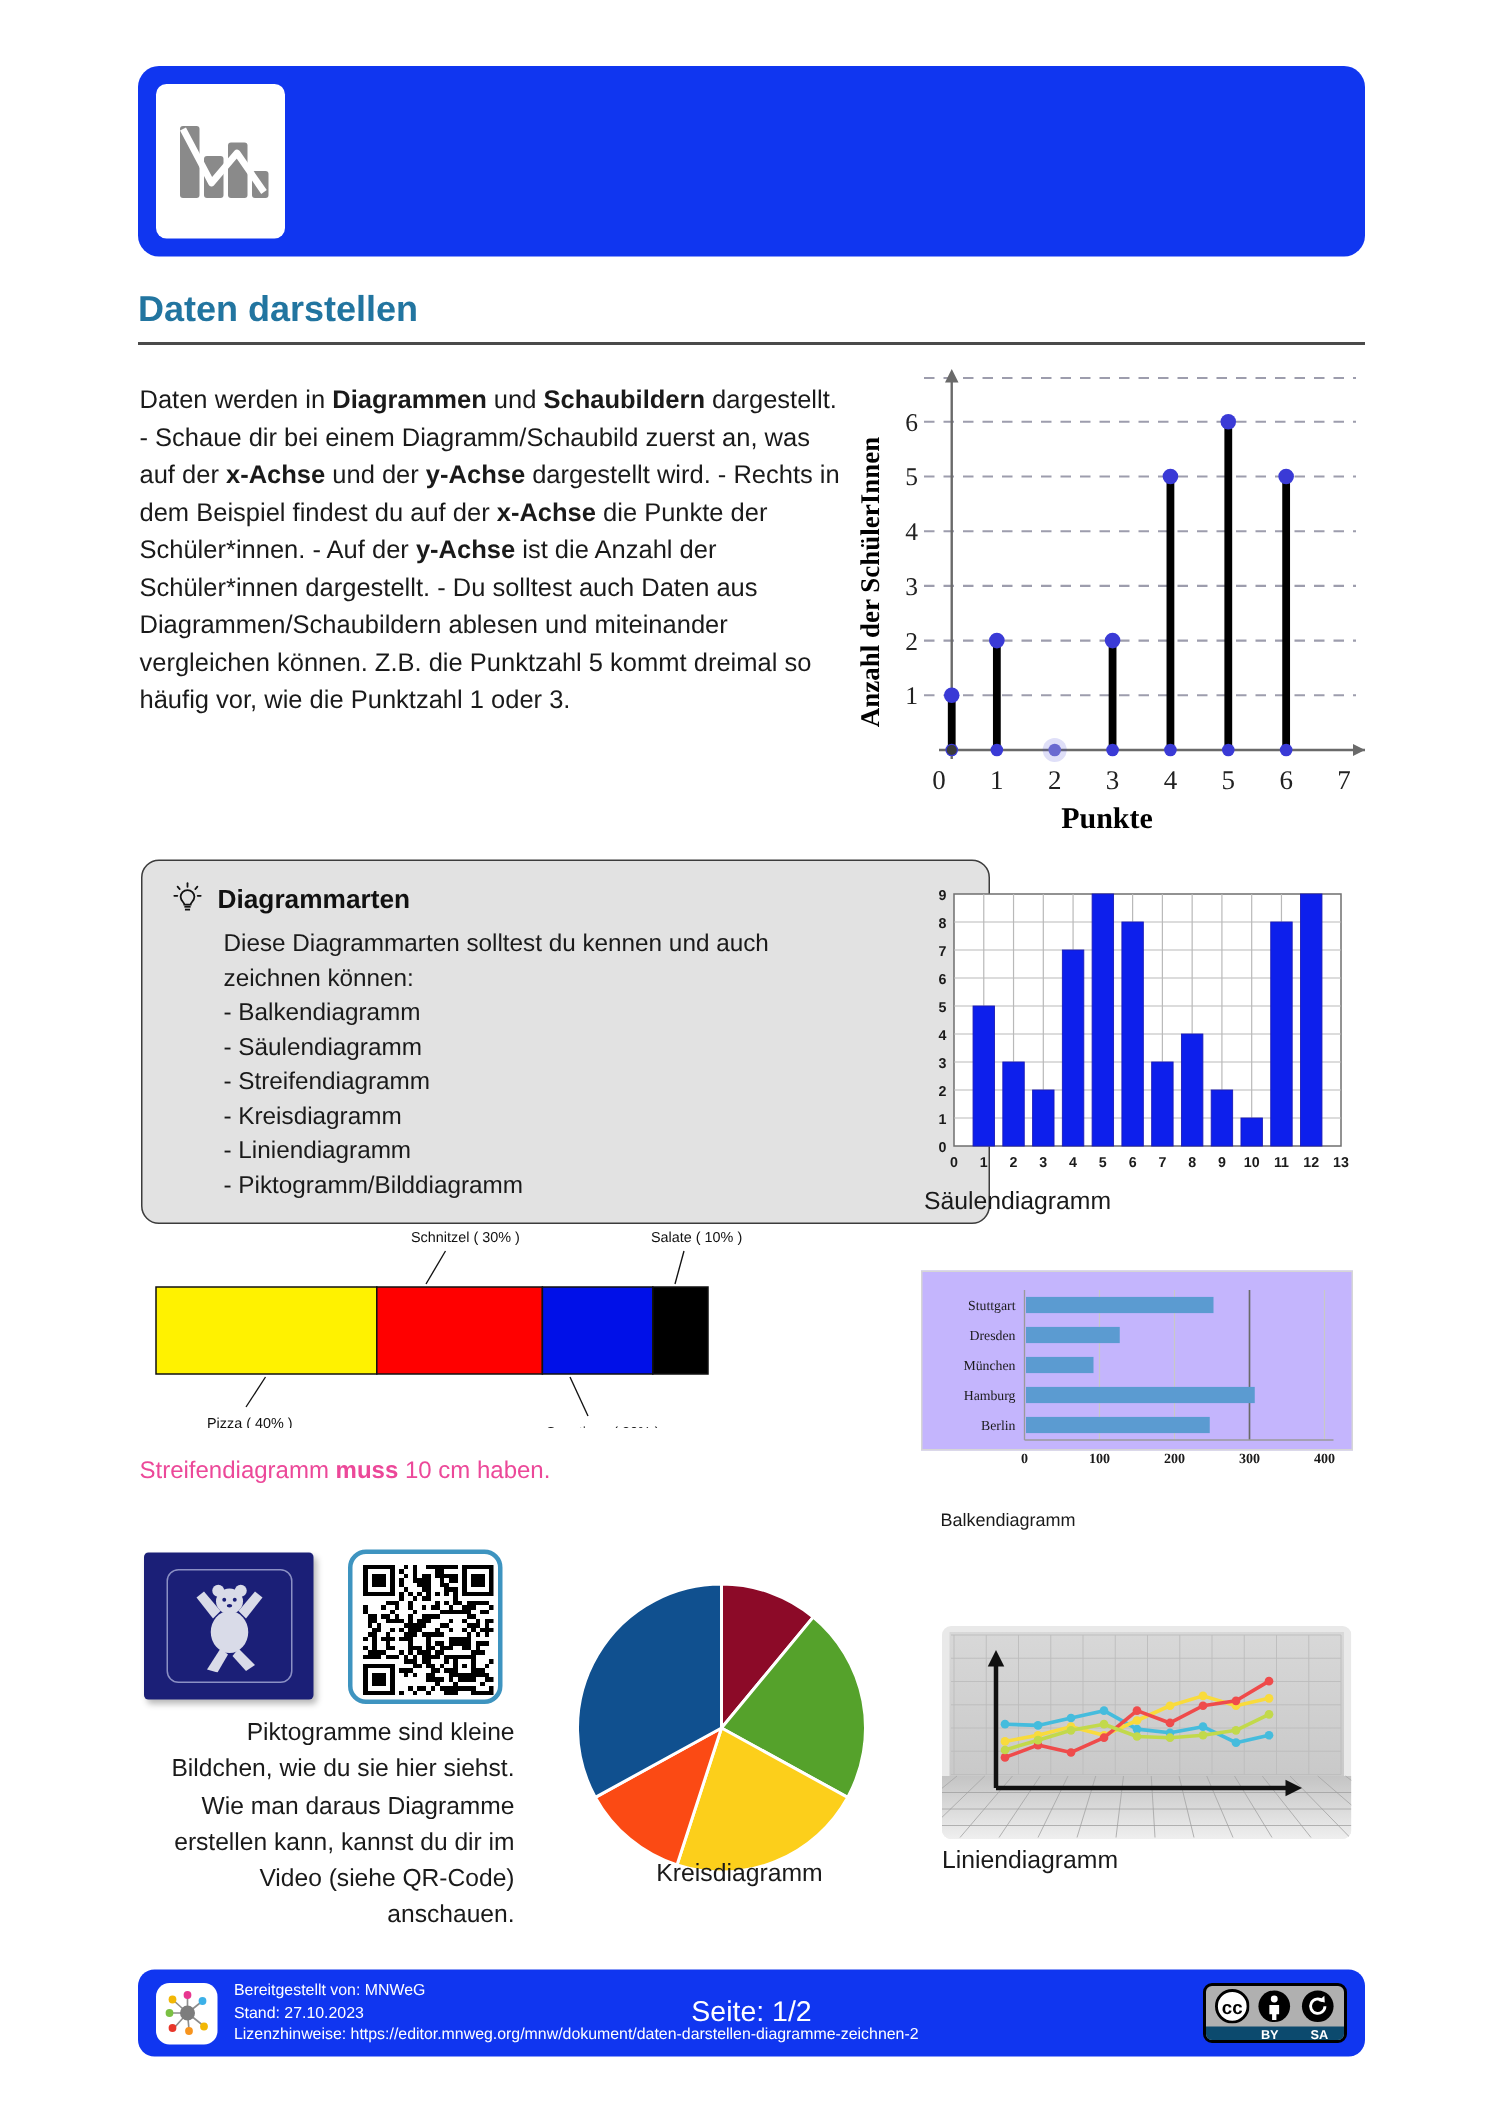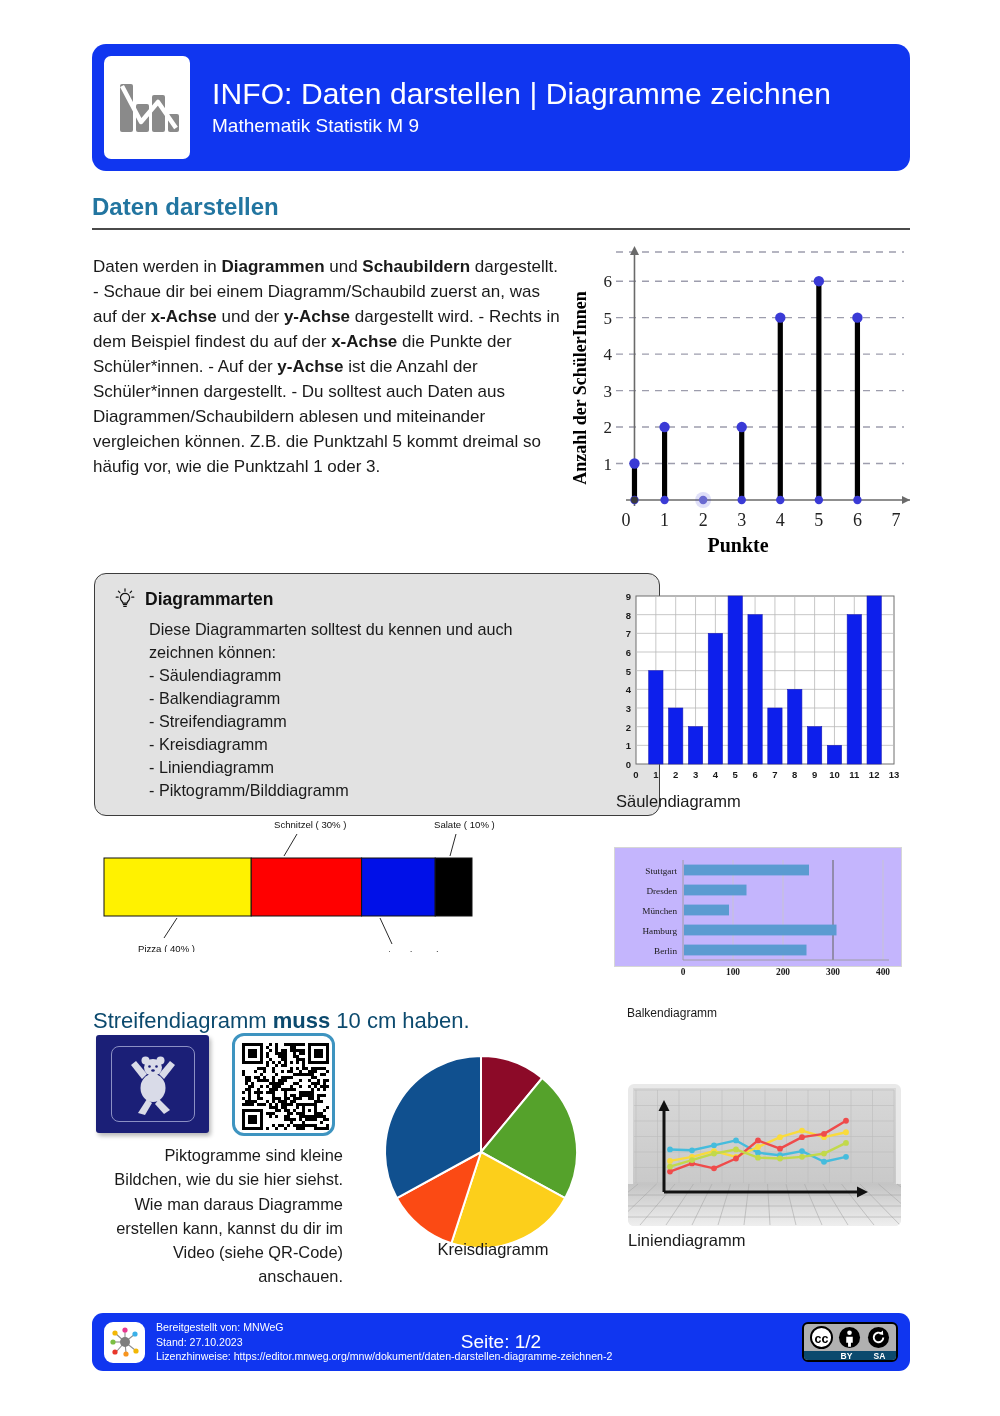--- a/index.html
+++ b/index.html
@@ -69,22 +69,22 @@
   
   .colchart-wrap { position: absolute; left: 614px; top: 588px; width: 290px; height: 205px; }
   .colchart-caption {
     position: absolute; left: 616px; top: 792px;
     font-size: 16.5px; color: #1a1a1a;
   }
 
   
   .strip-wrap { position: absolute; left: 92px; top: 818px; width: 470px; height: 134px; }
   .strip-caption {
-    position: absolute; left: 93px; top: 1008px;
-    font-size: 22px; color: #0c4a6e;
+    position: absolute; left: 93px; top: 972px;
+    font-size: 16px; color: #ec4899;
   }
   .strip-caption b { font-weight: 700; }
 
   
   .barchart-wrap {
     position: absolute; left: 614px; top: 847px; width: 288px; height: 120px;
     border: 1px solid #d6d6d6; background: #c4b5fd;
   }
   .barchart-caption {
     position: absolute; left: 616px; top: 1006px;
@@ -167,24 +167,20 @@
 
   <div class="header">
     <div class="header-logo">
       <svg width="66" height="64" viewBox="0 0 66 64">
         <rect x="6" y="8" width="13" height="48" rx="2" fill="#8a8a8a"></rect>
         <rect x="22" y="28" width="13" height="28" rx="2" fill="#8a8a8a"></rect>
         <rect x="38" y="19" width="13" height="37" rx="2" fill="#8a8a8a"></rect>
         <rect x="54" y="38" width="11" height="18" rx="2" fill="#8a8a8a"></rect>
         <path d="M8 10 L27 46 L44 26 L62 52" stroke="#ffffff" stroke-width="4.5" fill="none" stroke-linejoin="round"></path>
       </svg>
-    </div>
-    <div class="header-text">
-      <div class="header-title">INFO: Daten darstellen | Diagramme zeichnen</div>
-      <div class="header-sub">Mathematik Statistik M 9</div>
     </div>
   </div>
 
   <div class="section-title">Daten darstellen</div>
   <div class="section-rule"></div>
 
   <div class="intro">Daten werden in <b>Diagrammen</b> und <b>Schaubildern</b> dargestellt. - Schaue dir bei einem Diagramm/Schaubild zuerst an, was auf der <b>x-Achse</b> und der <b>y-Achse</b> dargestellt wird. - Rechts in dem Beispiel findest du auf der <b>x-Achse</b> die Punkte der Schüler*innen. - Auf der <b>y-Achse</b> ist die Anzahl der Schüler*innen dargestellt. - Du solltest auch Daten aus Diagrammen/Schaubildern ablesen und miteinander vergleichen können. Z.B. die Punktzahl 5 kommt dreimal so häufig vor, wie die Punktzahl 1 oder 3.</div>
 
   <div class="stem-wrap">
     <svg width="346" height="320" viewBox="0 0 346 320">
@@ -259,22 +255,22 @@
           <line x1="16.6" y1="3.1" x2="15.2" y2="4.7"></line>
           <line x1="1.2" y1="9.2" x2="3.2" y2="9.2"></line>
           <line x1="18.8" y1="9.2" x2="16.8" y2="9.2"></line>
         </g>
       </svg>
       <span class="tip-title">Diagrammarten</span>
     </div>
     <div class="tip-body">
       <div>Diese Diagrammarten solltest du kennen und auch zeichnen können:</div>
       <div id="tip-items">
+          <div>- Balkendiagramm</div>
           <div>- Säulendiagramm</div>
-          <div>- Balkendiagramm</div>
           <div>- Streifendiagramm</div>
           <div>- Kreisdiagramm</div>
           <div>- Liniendiagramm</div>
           <div>- Piktogramm/Bilddiagramm</div>
         </div>
     </div>
   </div>
 
   <div class="colchart-wrap">
     <svg width="290" height="205" viewBox="0 0 290 205">

